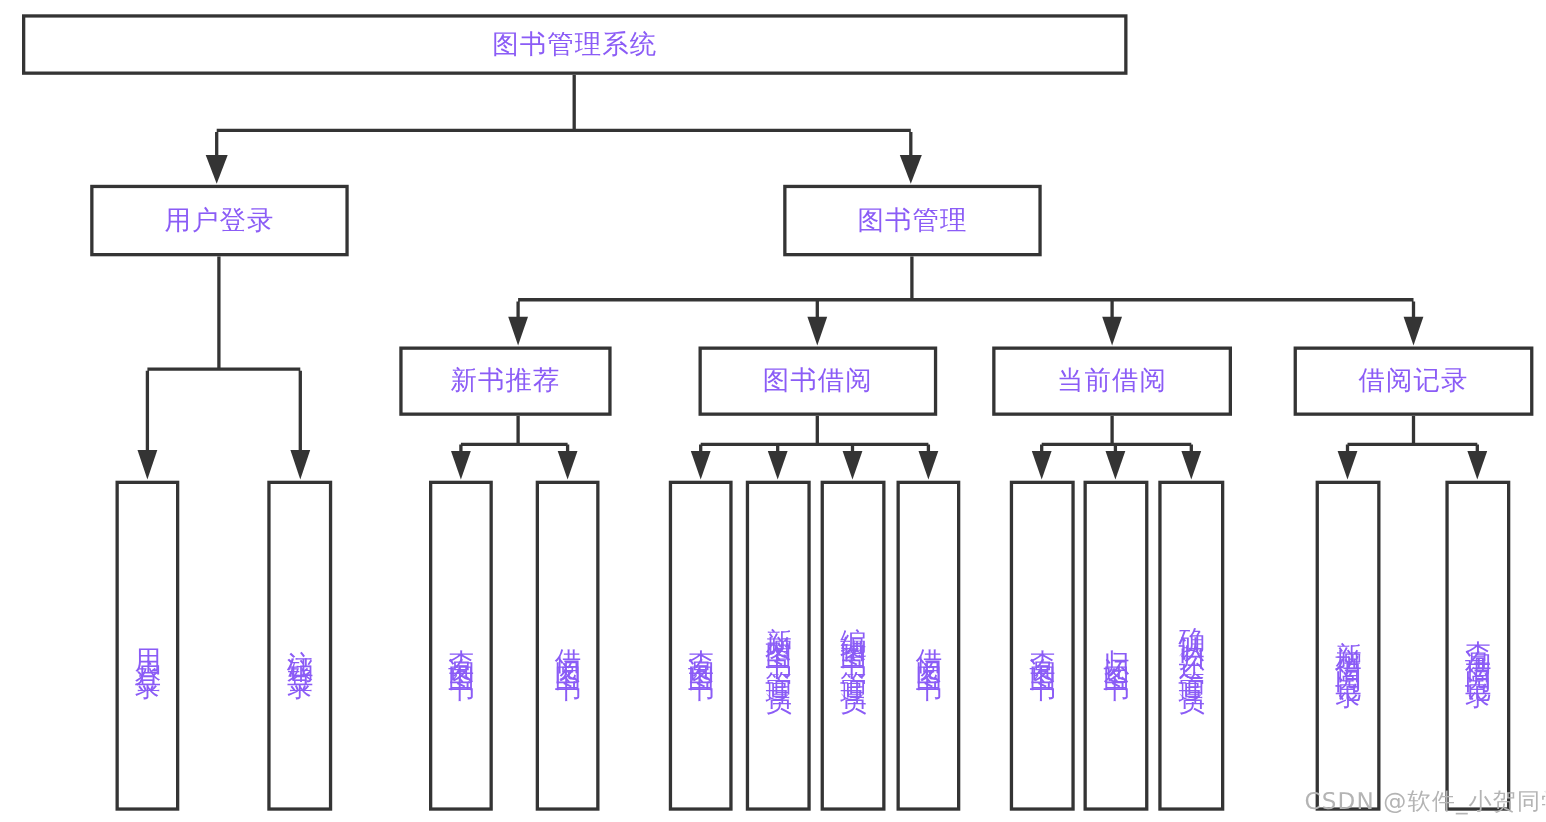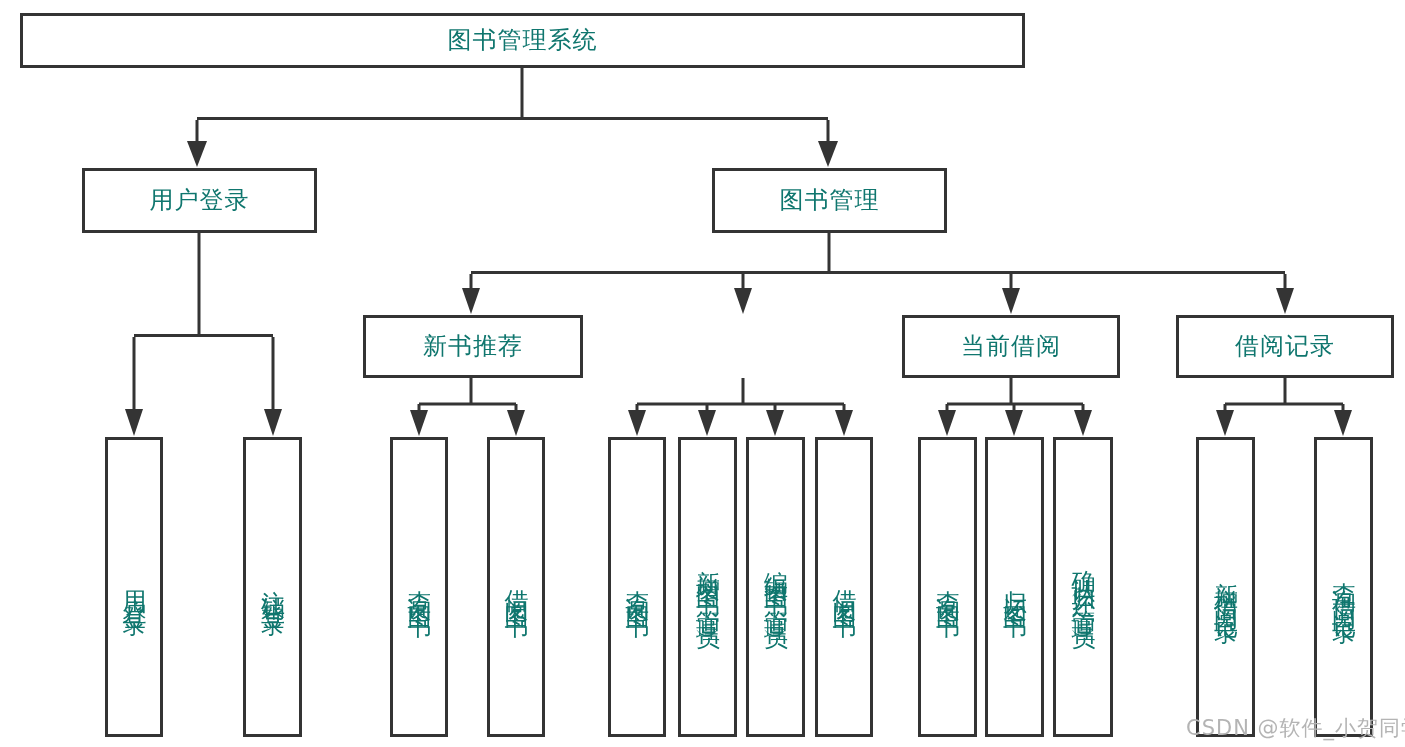--- a/index.html
+++ b/index.html
@@ -15,21 +15,21 @@
     position: absolute;
     left: 0; top: 0;
     width: 1405px; height: 747px;
     pointer-events: none;
   }
   .node {
     position: absolute;
     box-sizing: border-box;
     background: #ffffff;
     border: 3px solid #343434;
-    color: #0f766e;
+    color: #8b5cf6;
     display: flex;
     align-items: center;
     justify-content: center;
     font-size: 24px;
     line-height: 1.2;
     text-align: center;
     white-space: nowrap;
   }
   .node.h { letter-spacing: 1px; }
   .node.v {
@@ -104,21 +104,22 @@
       <polygon points="1216,410 1234,410 1225,436"></polygon>
       <polygon points="1334,410 1352,410 1343,436"></polygon>
     </g>
   </svg>
 
   <div class="node h lv1">图书管理系统</div>
 
   <div class="node h lv2" style="left:82px;">用户登录</div>
   <div class="node h lv2" style="left:712px;text-align:center;">图书管理</div>
 
-  <div class="node h lv3" style="left:363px;width:220px;">新书推荐</div>
+  <div class="node h lv3" style="left:363px;width:193px;">新书推荐</div>
+  <div class="node h lv3" style="left:635px;width:217px;">图书借阅</div>
   <div class="node h lv3" style="left:902px;width:218px;text-align:center;">当前借阅</div>
   <div class="node h lv3" style="left:1176px;width:218px;">借阅记录</div>
 
   <div class="node v lv4" style="left:105px;width:58px;">用户登录</div>
   <div class="node v lv4" style="left:243px;width:59px;">注销登录</div>
 
   <div class="node v lv4" style="left:390px;width:58px;">查询图书</div>
   <div class="node v lv4" style="left:487px;width:58px;">借阅图书</div>
 
   <div class="node v lv4" style="left:608px;width:58px;">查询图书</div>

